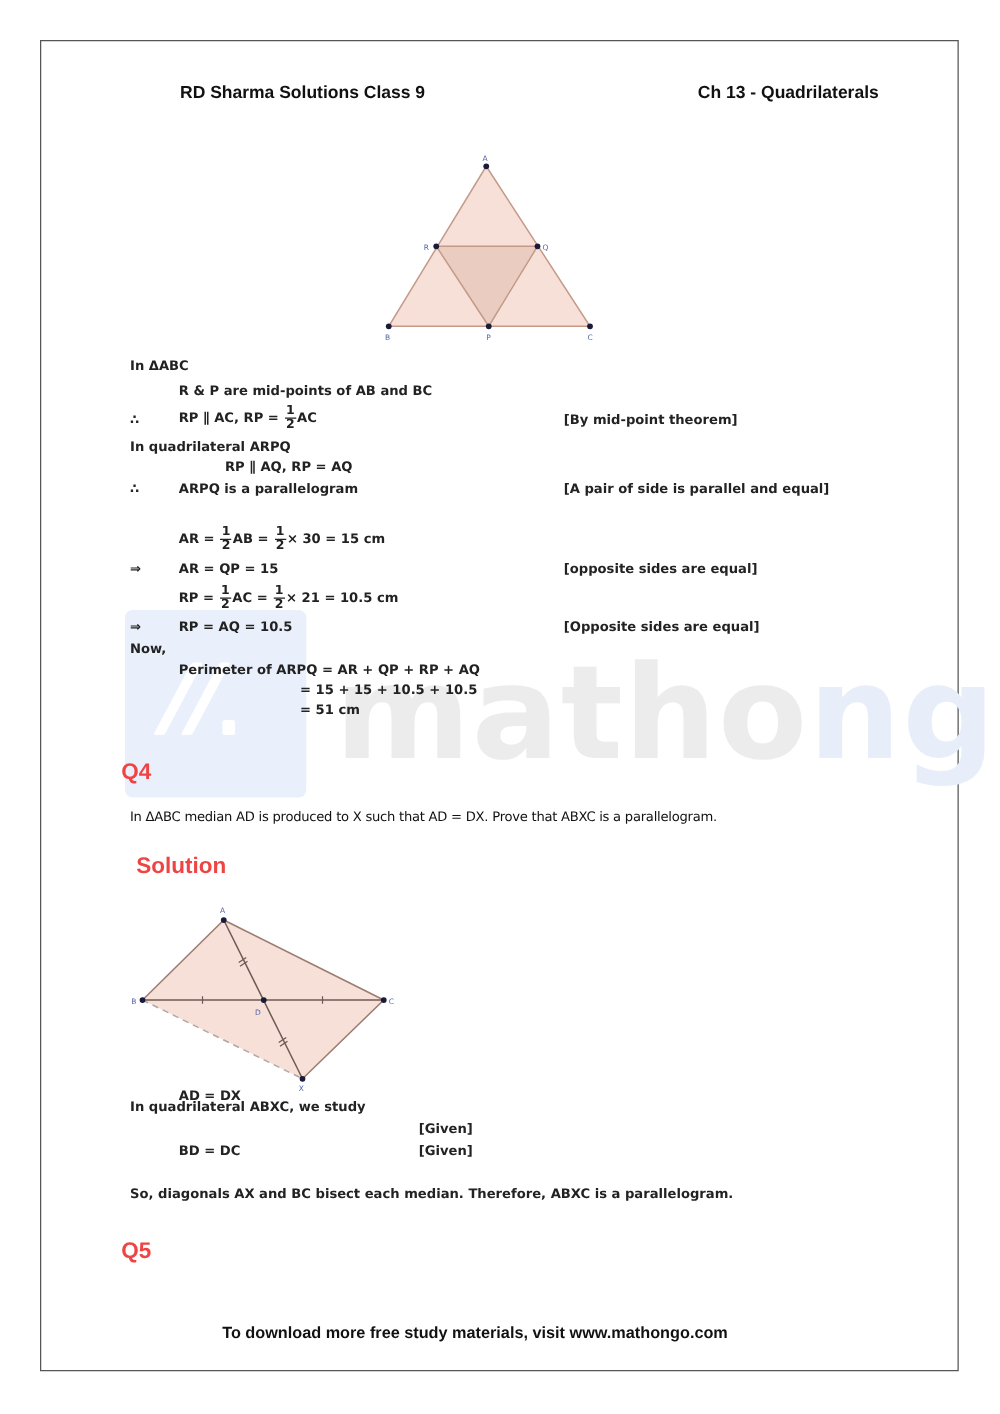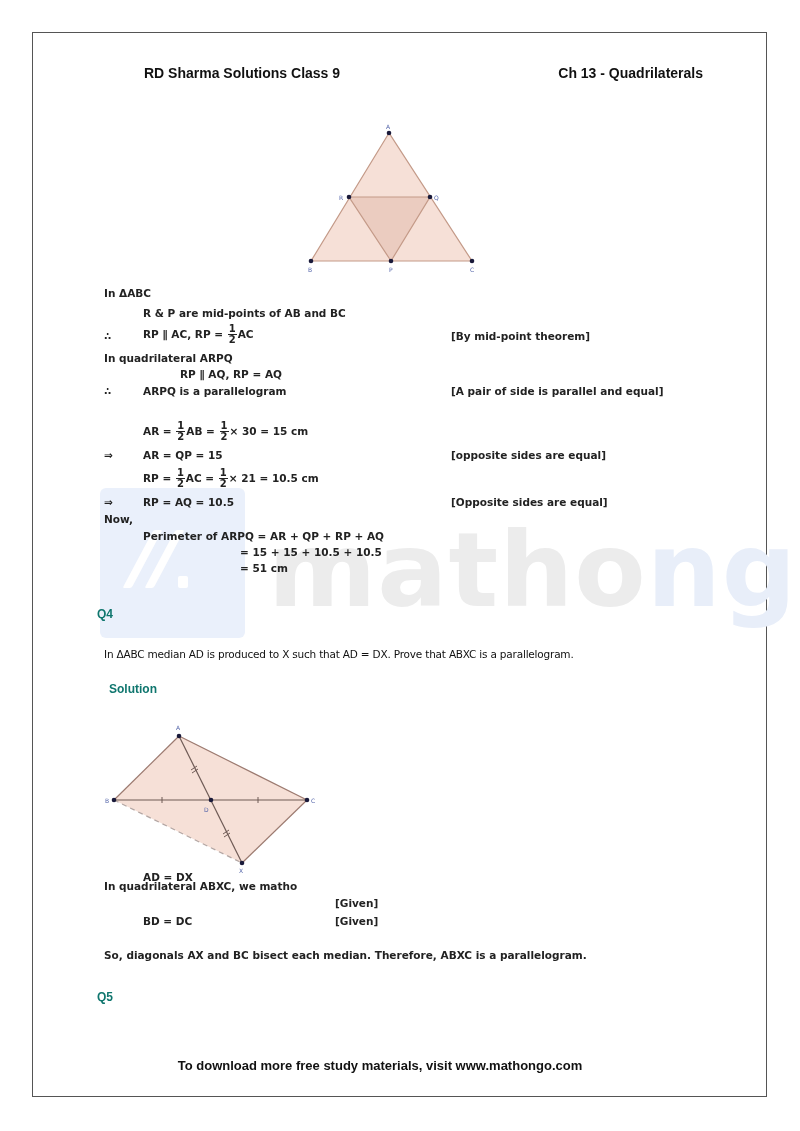--- a/index.html
+++ b/index.html
@@ -10,21 +10,21 @@
     .hdr-right { right: 97px; }
     .wm-box { position: absolute; left: 100px; top: 488px; width: 145px; height: 150px; background: #eaf0fb; border-radius: 6px; }
     .wm-slash { position: absolute; background: #ffffff; width: 9px; transform: skewX(-28deg); border-radius: 2px; }
     .wm-text { position: absolute; left: 268px; top: 518px; font-size: 104px; font-weight: bold; letter-spacing: 1px; color: #ececec; line-height: 1; font-family: "DejaVu Sans", sans-serif; }
     .wm-text .go { color: #e8eef9; }
     .fig { position: absolute; }
     .mtxt { position: absolute; font-family: "DejaVu Sans", sans-serif; font-size: 10.5px; font-weight: bold; color: #222; white-space: nowrap; line-height: 1; }
     .frac { display: inline-block; vertical-align: middle; text-align: center; font-size: 10px; line-height: 1; margin: 0 1px; }
     .frac span { display: block; }
     .frac .num { border-bottom: 1px solid #222; padding: 0 1px; }
-    .red { position: absolute; color: #0f766e; font-weight: bold; font-size: 12px; font-family: "Liberation Sans", sans-serif; }
+    .red { position: absolute; color: #ef4444; font-weight: bold; font-size: 18px; font-family: "Liberation Sans", sans-serif; }
     .question { position: absolute; left: 104px; top: 648px; font-family: "DejaVu Sans", sans-serif; font-size: 10.5px; color: #111; white-space: nowrap; letter-spacing: -0.2px; }
     .footer { position: absolute; top: 1058px; left: 0; width: 760px; text-align: center; font-weight: bold; font-size: 13px; color: #111; }
   </style>
 </head>
 <body>
 
 <div class="page-border"></div>
 
 <div class="hdr hdr-left">RD Sharma Solutions Class 9</div>
 <div class="hdr hdr-right">Ch 13 - Quadrilaterals</div>
@@ -110,21 +110,21 @@
   <circle cx="212" cy="85" r="2.3" fill="#1a1a3a"></circle>
   <circle cx="116" cy="85" r="2.3" fill="#1a1a3a"></circle>
   <circle cx="147" cy="148" r="2.3" fill="#1a1a3a"></circle>
   <text x="81" y="15" font-size="6" fill="#5566aa" font-family="DejaVu Sans, sans-serif">A</text>
   <text x="10" y="88" font-size="6" fill="#5566aa" font-family="DejaVu Sans, sans-serif">B</text>
   <text x="216" y="88" font-size="6" fill="#5566aa" font-family="DejaVu Sans, sans-serif">C</text>
   <text x="109" y="97" font-size="6" fill="#5566aa" font-family="DejaVu Sans, sans-serif">D</text>
   <text x="144" y="158" font-size="6" fill="#5566aa" font-family="DejaVu Sans, sans-serif">X</text>
 </svg>
 
-<div class="mtxt" style="left:104px; top:881px;">In quadrilateral ABXC, we matho</div>
+<div class="mtxt" style="left:104px; top:881px;">In quadrilateral ABXC, we study</div>
 <div class="mtxt" style="left:143px; top:872px;text-align:center;">AD = DX</div>
 <div class="mtxt" style="left:335px; top:898px;">[Given]</div>
 <div class="mtxt" style="left:143px; top:916px;">BD = DC</div>
 <div class="mtxt" style="left:335px; top:916px;">[Given]</div>
 <div class="mtxt" style="left:104px; top:950px;">So, diagonals AX and BC bisect each median. Therefore, ABXC is a parallelogram.</div>
 
 <div class="red" style="left:97px; top:990px;">Q5</div>
 
 <div class="footer">To download more free study materials, visit www.mathongo.com</div>
 

